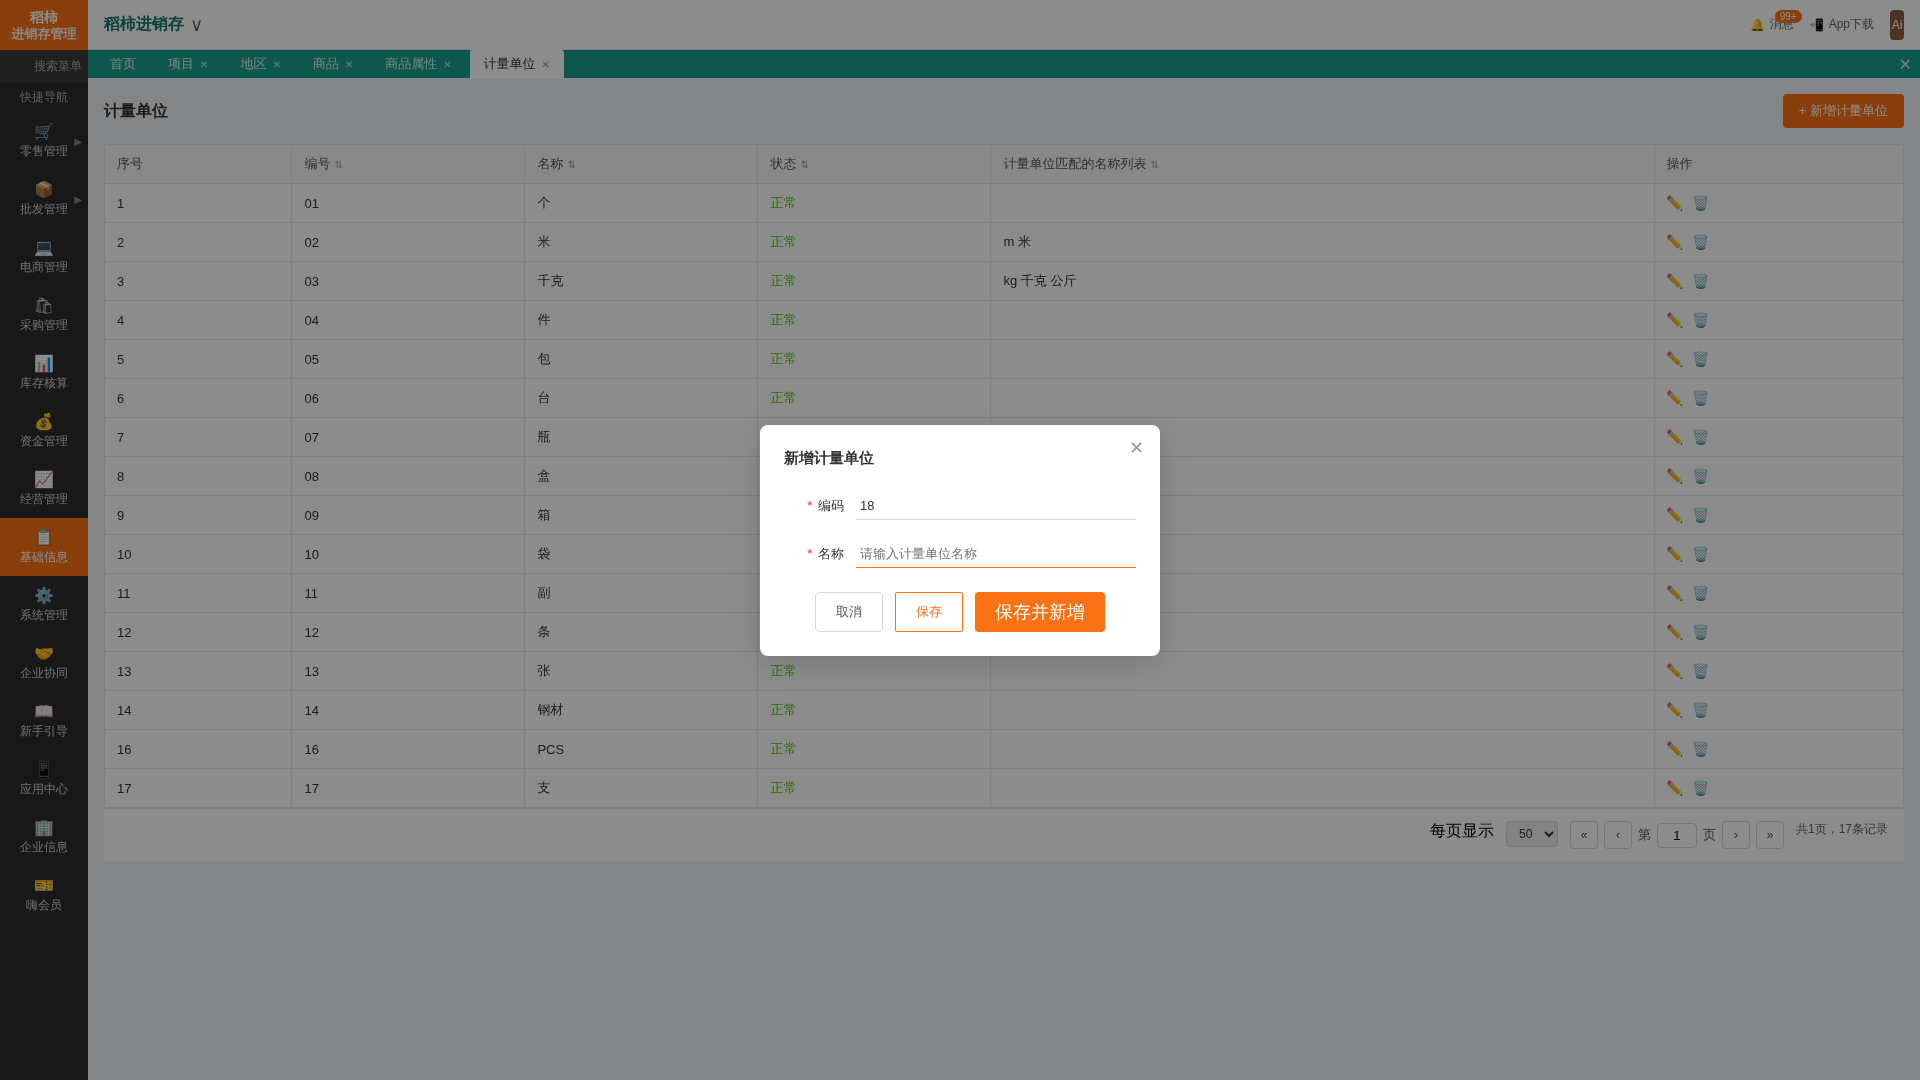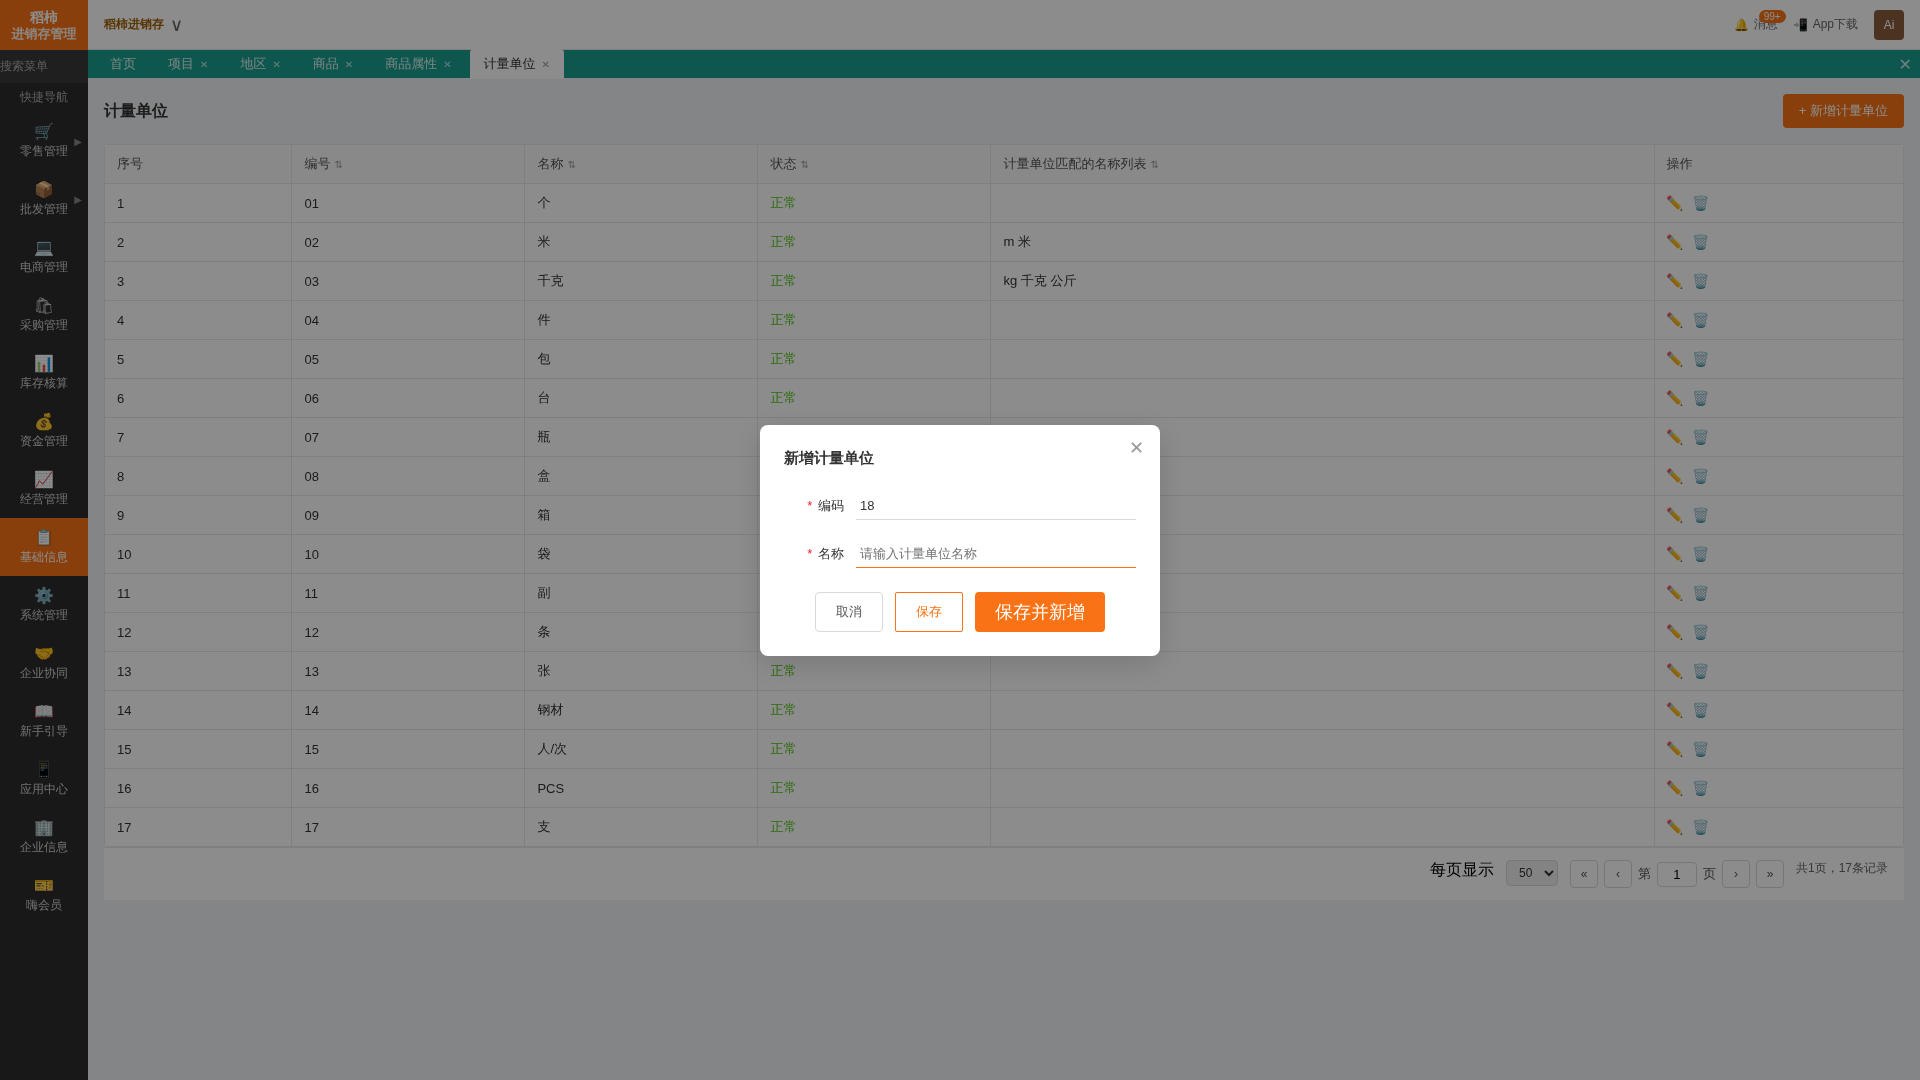--- a/index.html
+++ b/index.html
@@ -21,25 +21,25 @@
       align-items: center;
       justify-content: center;
       color: white;
       font-size: 13px;
       font-weight: bold;
       padding: 4px;
       text-align: center;
       line-height: 1.2;
     }
     .sidebar-search {
-      padding: 8px 0;
+      padding: 8px 6px;
       background: #3a3a3a;
       color: #aaa;
       font-size: 12px;
-      text-align: left;
+      text-align: right;
       cursor: pointer;
     }
     .sidebar-nav-label {
       padding: 6px 8px;
       color: #aaa;
       font-size: 12px;
       text-align: center;
       cursor: pointer;
       position: relative;
     }
@@ -83,22 +83,22 @@
       display: flex;
       align-items: center;
       gap: 8px;
     }
     .header-logo-area {
       display: flex;
       align-items: center;
       gap: 6px;
     }
     .header-logo-text {
-      font-size: 12px;
-      color: #a16207;
+      font-size: 16px;
+      color: #0f766e;
       font-weight: bold;
     }
     .header-dropdown {
       font-size: 18px;
       color: #666;
       cursor: pointer;
     }
     .top-header-right {
       display: flex;
       align-items: center;
@@ -125,21 +125,21 @@
     }
     .header-app {
       display: flex;
       align-items: center;
       gap: 4px;
       font-size: 12px;
       color: #666;
       cursor: pointer;
     }
     .header-avatar {
-      width: 30px;
+      width: 14px;
       height: 30px;
       background: #8b5e3c;
       border-radius: 4px;
       display: flex;
       align-items: center;
       justify-content: center;
       color: white;
       font-size: 12px;
       cursor: pointer;
     }
@@ -694,33 +694,20 @@
       <td><span class="status-normal">正常</span></td>
       <td></td>
       <td>
         <div class="action-btns">
           <span class="action-edit">✏️</span>
           <span class="action-delete">🗑️</span>
         </div>
       </td>
     </tr>
           <tr>
-      <td>15</td>
-      <td>15</td>
-      <td>人/次</td>
-      <td><span class="status-normal">正常</span></td>
-      <td></td>
-      <td>
-        <div class="action-btns">
-          <span class="action-edit">✏️</span>
-          <span class="action-delete">🗑️</span>
-        </div>
-      </td>
-    </tr>
-          <tr>
       <td>16</td>
       <td>16</td>
       <td>PCS</td>
       <td><span class="status-normal">正常</span></td>
       <td></td>
       <td>
         <div class="action-btns">
           <span class="action-edit">✏️</span>
           <span class="action-delete">🗑️</span>
         </div>

